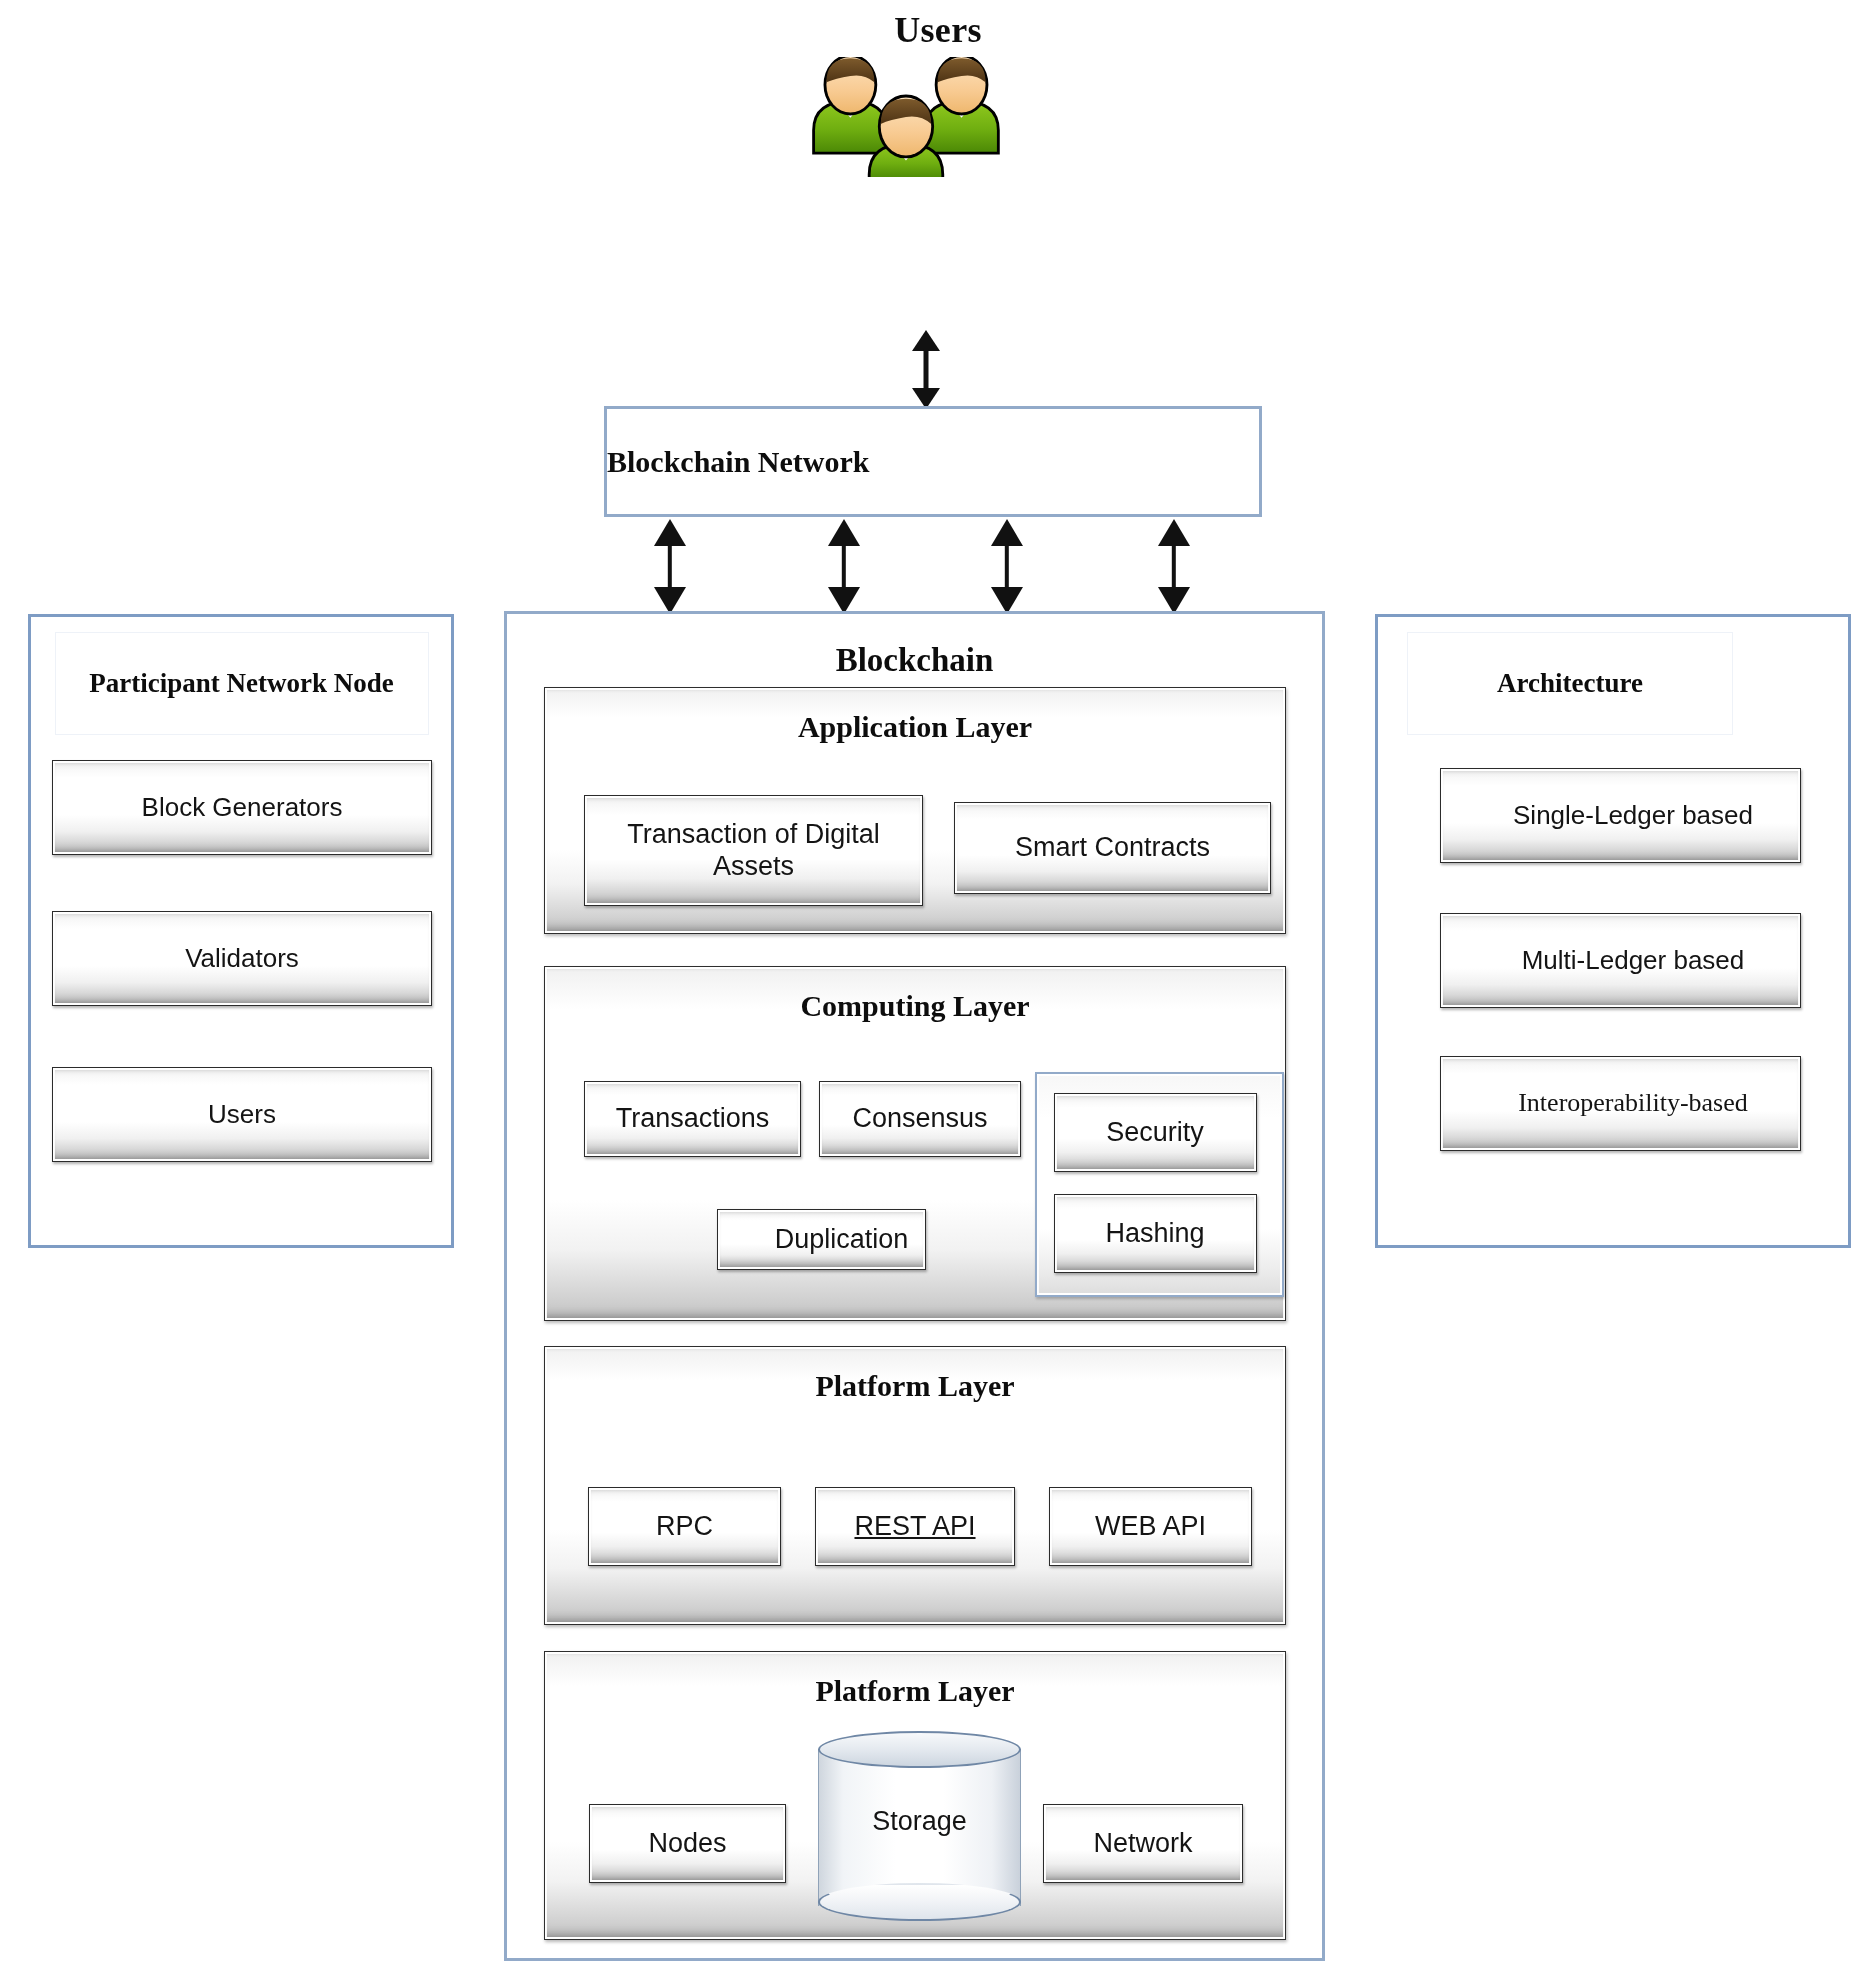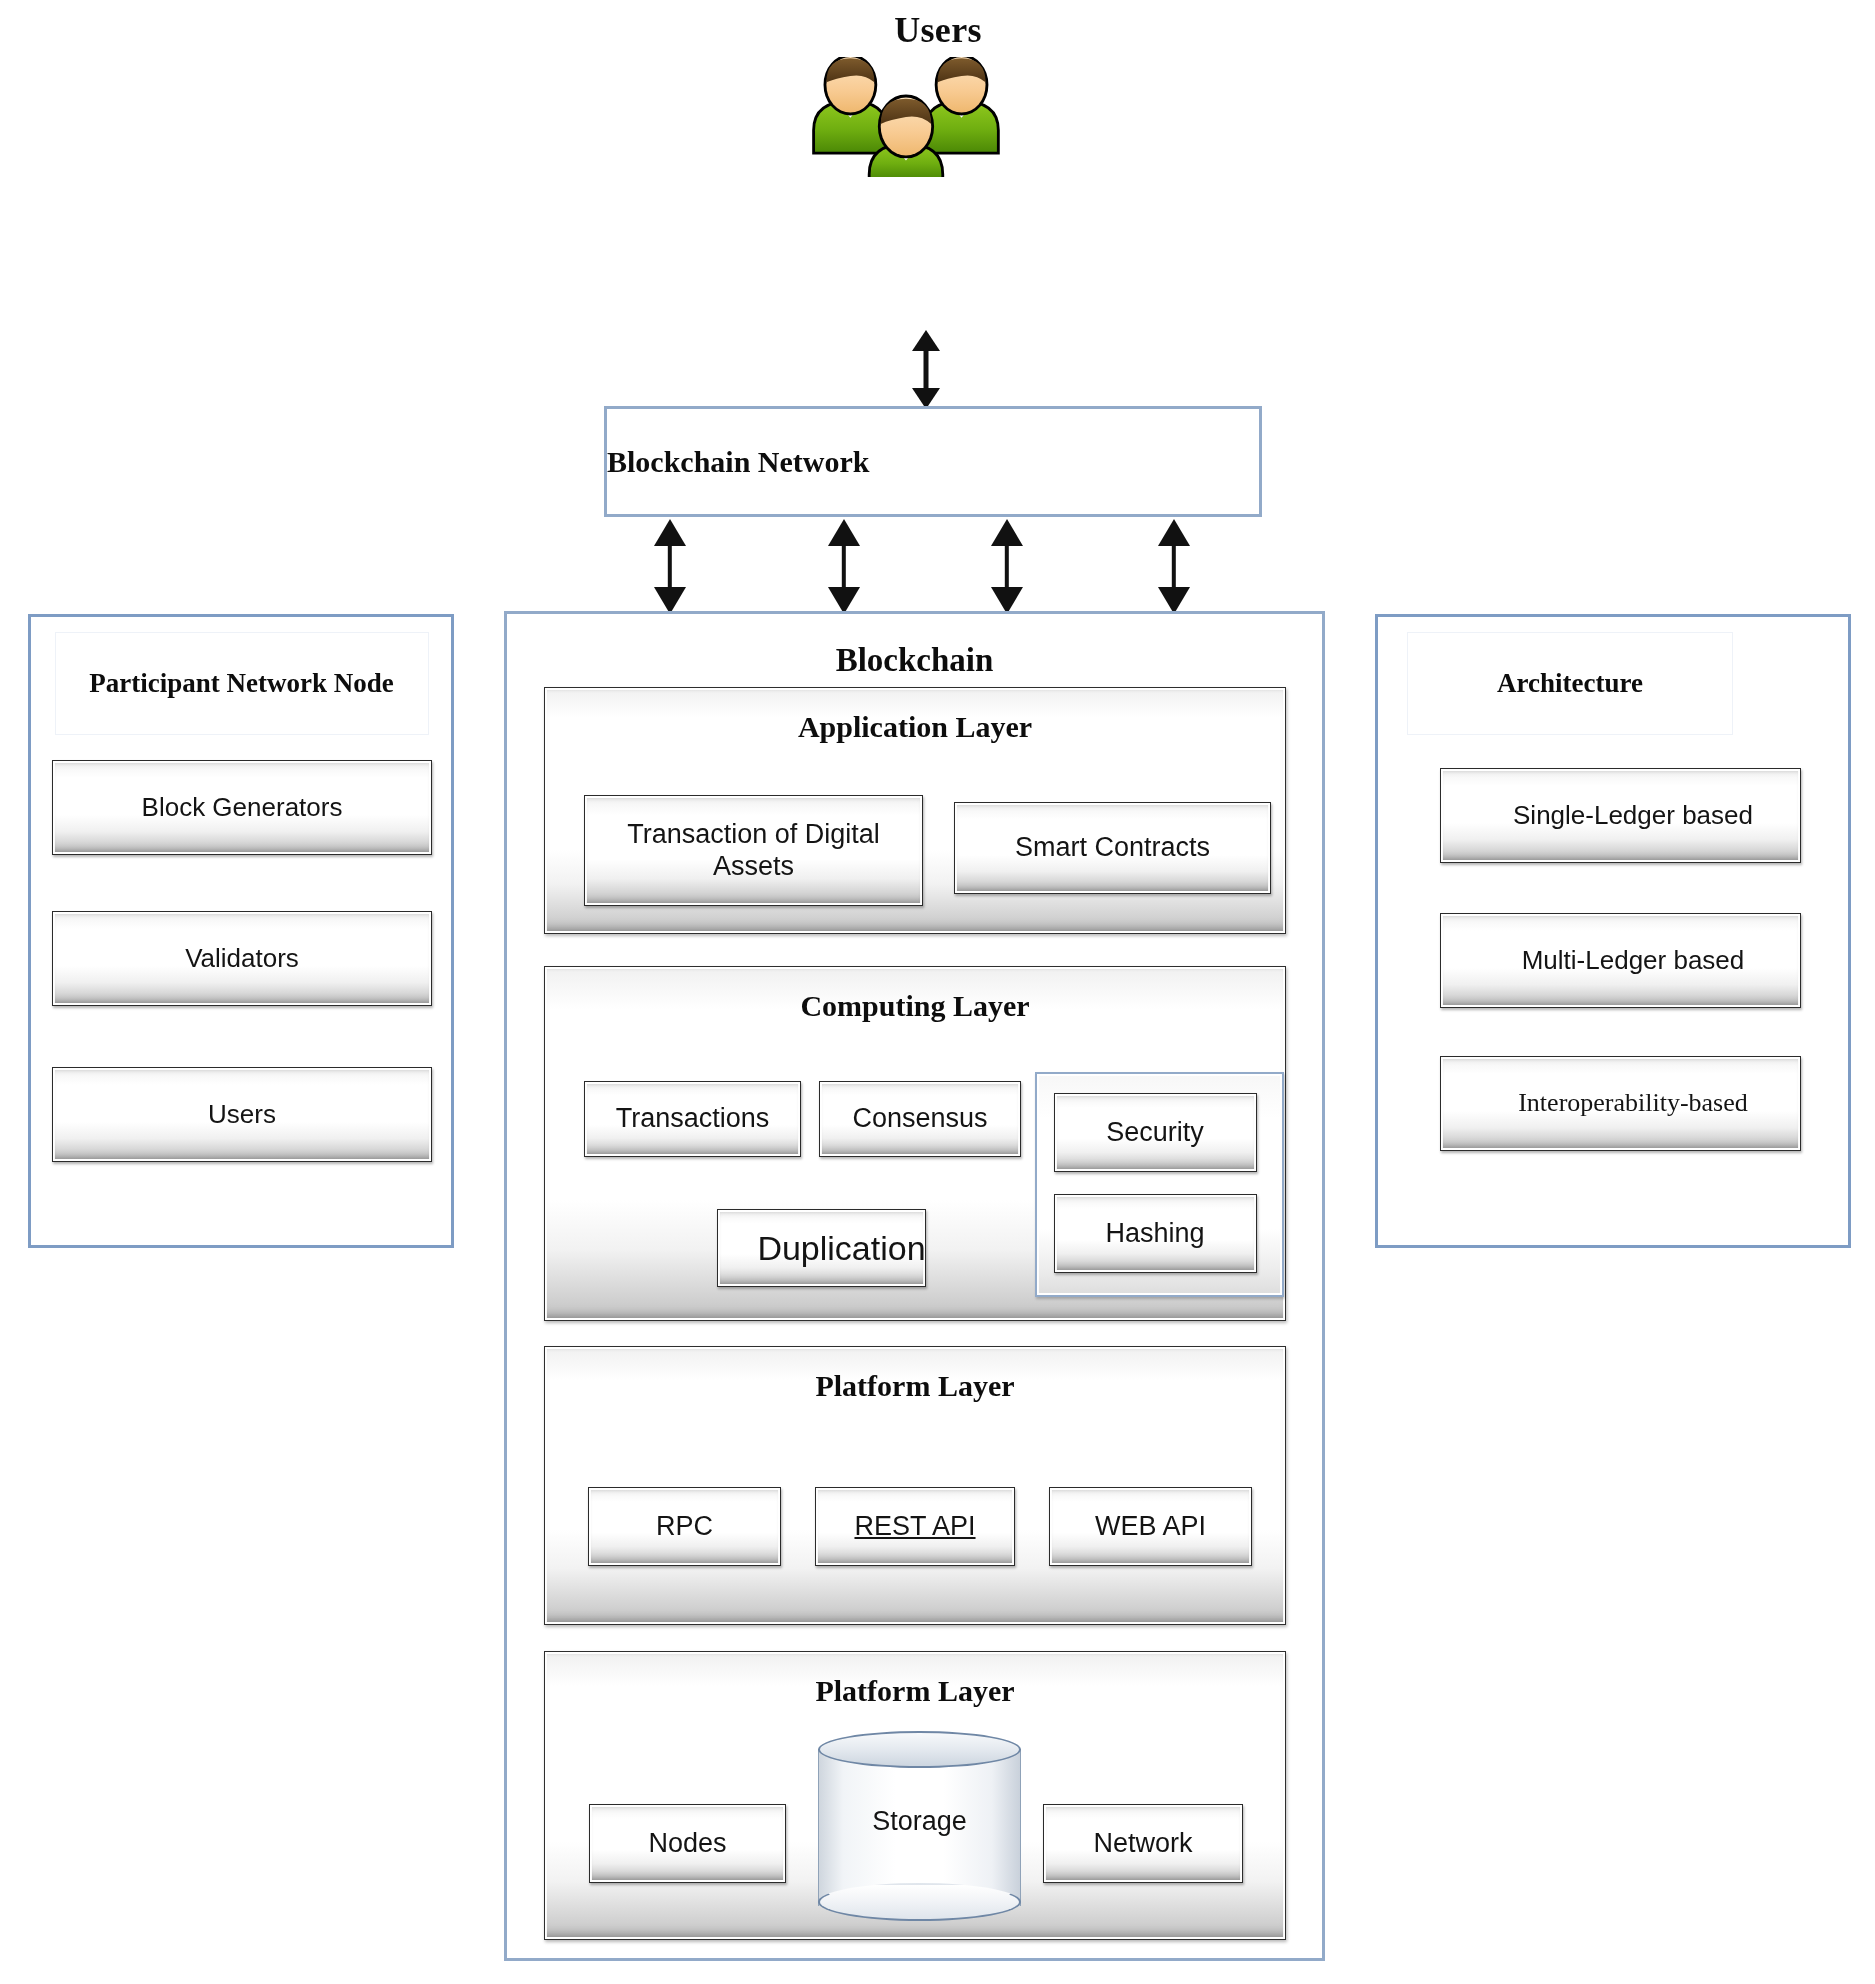--- a/index.html
+++ b/index.html
@@ -195,21 +195,21 @@
     color: #0d0d0d;
   }
 
   
   #app-tx   { left: 39px;  top: 107px; width: 339px; height: 111px; font-size: 27px; }
   #app-sc   { left: 409px; top: 114px; width: 317px; height: 92px; font-size: 27px; }
 
   
   #cmp-transactions { left: 39px;  top: 114px; width: 217px; height: 76px; font-size: 27px; }
   #cmp-consensus    { left: 274px; top: 114px; width: 202px; height: 76px; font-size: 27px; }
-  #cmp-duplication  { left: 172px; top: 242px; width: 209px; height: 78px; font-size: 34px; padding-left: 40px; }
+  #cmp-duplication  { left: 172px; top: 242px; width: 209px; height: 61px; font-size: 27px; padding-left: 40px; }
 
   #cmp-group {
     position: absolute;
     left: 490px; top: 105px;
     width: 249px; height: 225px;
     border: 2.5px solid #92aac9;
     background:
       linear-gradient(to bottom,
         #f7f7f7 0%, #ffffff 20%, #ffffff 70%, #ededed 88%, #dddddd 100%);
     box-shadow: inset 0 0 0 1.9px #fff, 1.3px 1.9px 2.5px rgba(0,0,0,.22);

